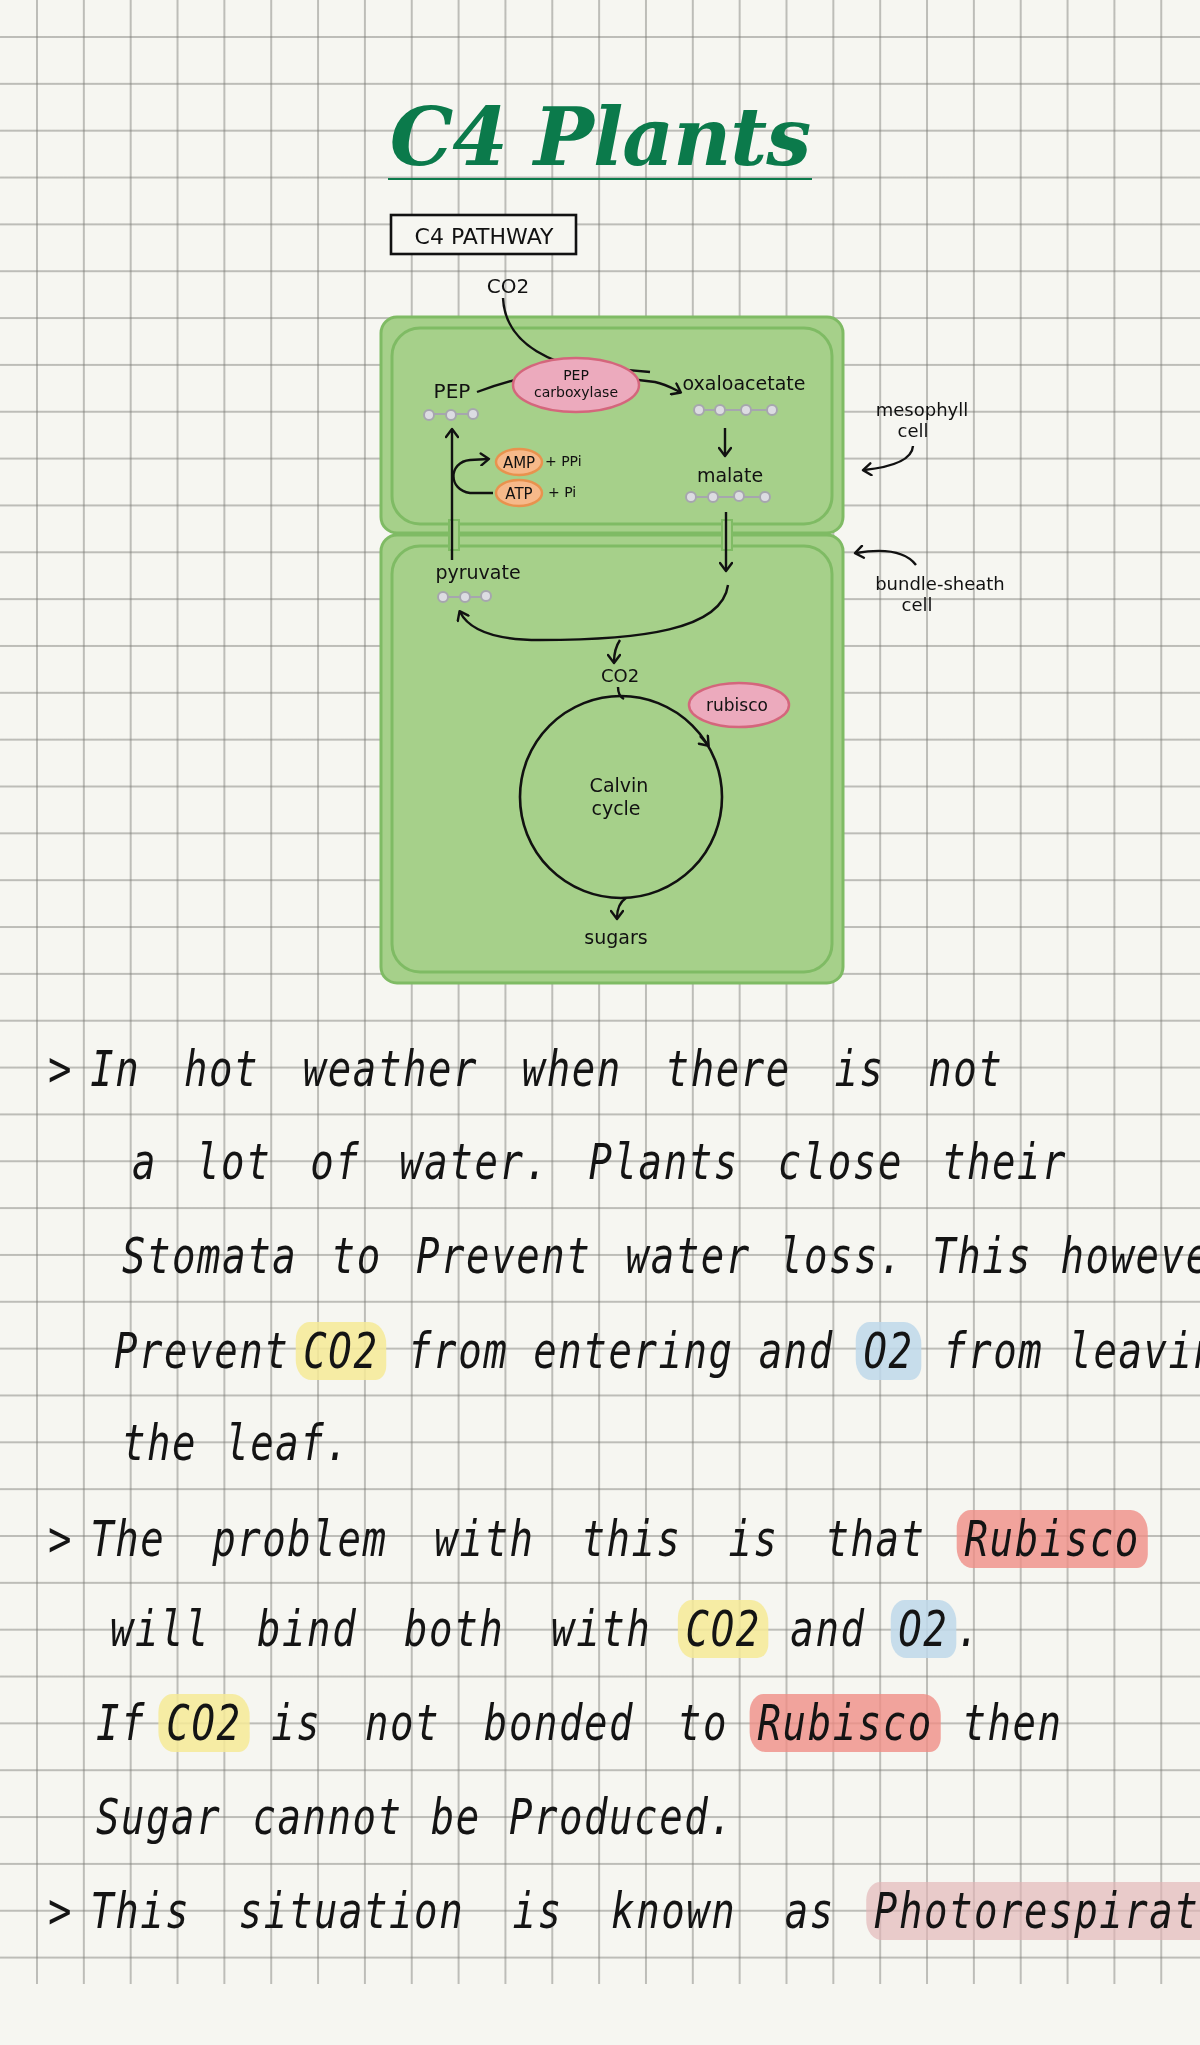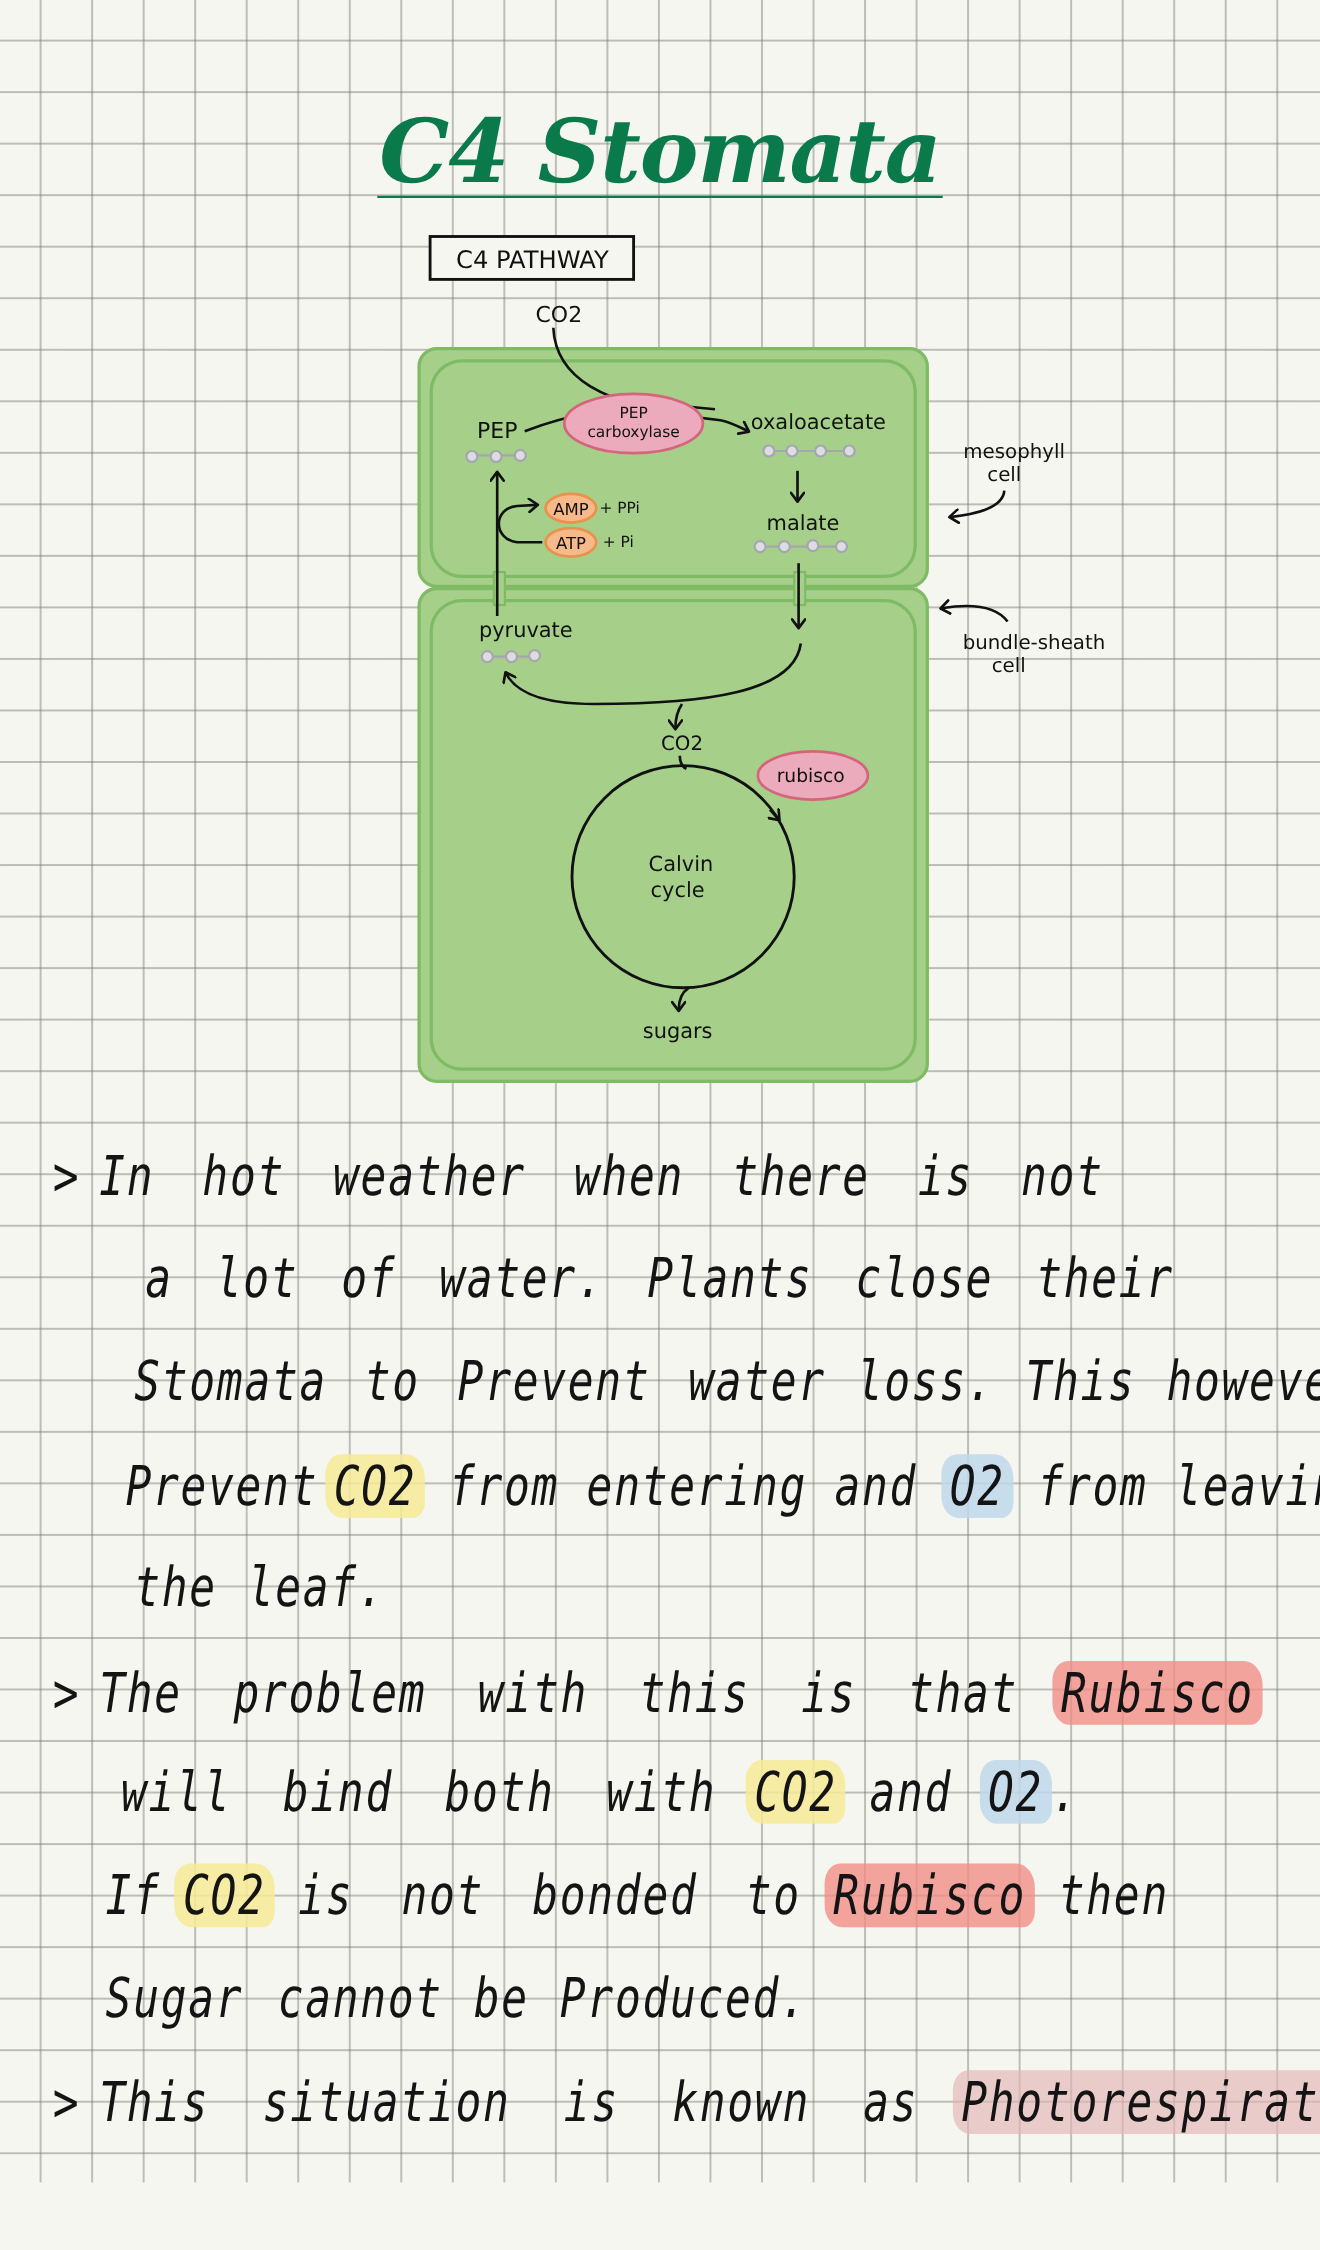--- a/index.html
+++ b/index.html
@@ -37,21 +37,21 @@
   .hl-red { background: rgba(240, 140, 132, 0.78); }
   .hl-pink { background: rgba(226, 180, 182, 0.65); }
   .bullet { display: inline-block; margin-right: 22px; }
 </style>
 </head>
 <body>
 
 <div class="grid"></div>
 
 <div class="title">
-  <span>C4 Stomata</span>
+  <span>C4 Plants</span>
 </div>
 
 <svg class="diagram" viewBox="0 0 1200 1000" width="1200" height="1000">
   <defs>
     <marker id="arr" markerWidth="14" markerHeight="14" refX="9" refY="7" orient="auto" markerUnits="userSpaceOnUse">
       <path d="M2,1 L10,7 L2,13" fill="none" stroke="#111" stroke-width="2.4" stroke-linecap="round" stroke-linejoin="round"></path>
     </marker>
   </defs>
 
   <g>

